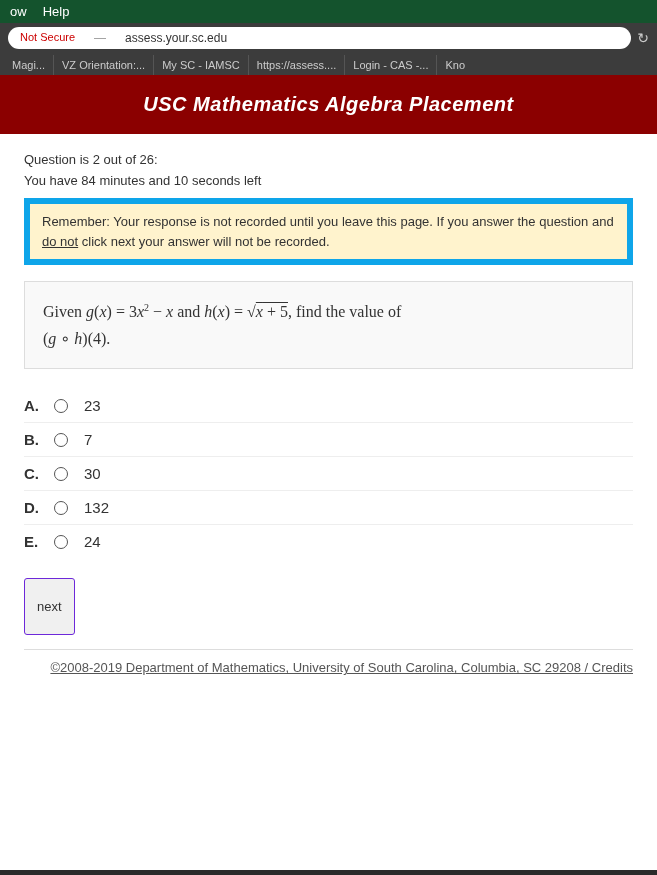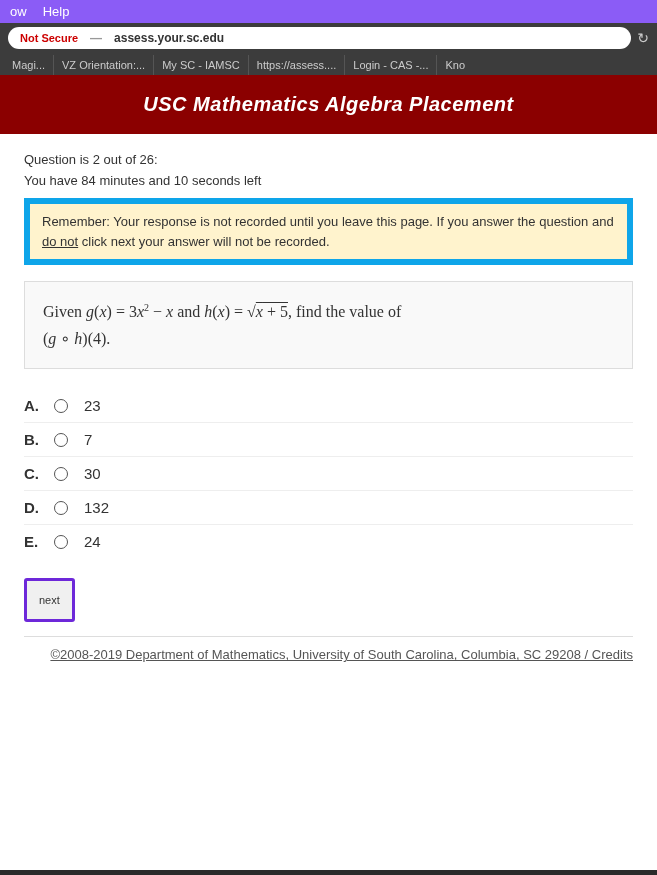--- a/index.html
+++ b/index.html
@@ -14,21 +14,21 @@
     
     .browser-chrome {
       background: #3c3c3c;
       width: 100%;
     }
 
     .menu-bar {
       display: flex;
       align-items: center;
       padding: 4px 10px;
-      background: #8b5cf6;
+      background: #14532d;
       color: #fff;
       font-size: 13px;
       gap: 16px;
     }
 
     .address-bar-row {
       display: flex;
       align-items: center;
       padding: 4px 8px;
       background: #3c3c3c;
@@ -36,23 +36,21 @@
     }
 
     .address-bar {
       flex: 1;
       background: #fff;
       border-radius: 12px;
       padding: 4px 12px;
       font-size: 12px;
       color: #333;
       display: flex;
-      align-items: center;
-      gap: 12px;
-      font-weight: bold;
+      gap: 19px;
     }
 
     .address-bar .not-secure {
       color: #cc0000;
       font-size: 11px;
     }
 
     .address-bar .dash {
       color: #999;
     }
@@ -194,24 +192,24 @@
     .answer-value {
       font-size: 15px;
       color: #333;
     }
 
     .next-btn-row {
       margin-bottom: 14px;
     }
 
     .next-btn {
-      border: 3px solid #6d28d9;
+      border: 1px solid #6d28d9;
       background: #f0f0f0;
-      padding: 13px 12px;
-      font-size: 11px;
+      padding: 20px 12px;
+      font-size: 13px;
       cursor: pointer;
       border-radius: 3px;
       color: #333;
     }
 
     .footer-text {
       font-size: 13px;
       color: #555;
       text-align: right;
       border-top: 1px solid #ddd;

